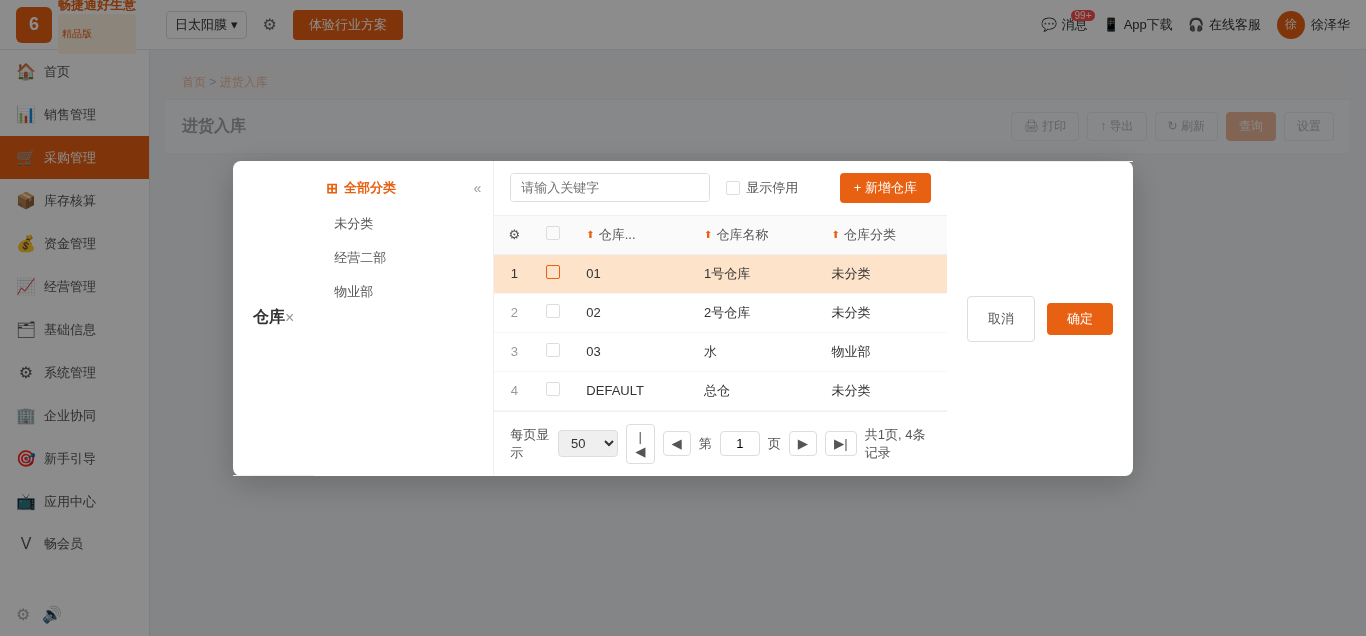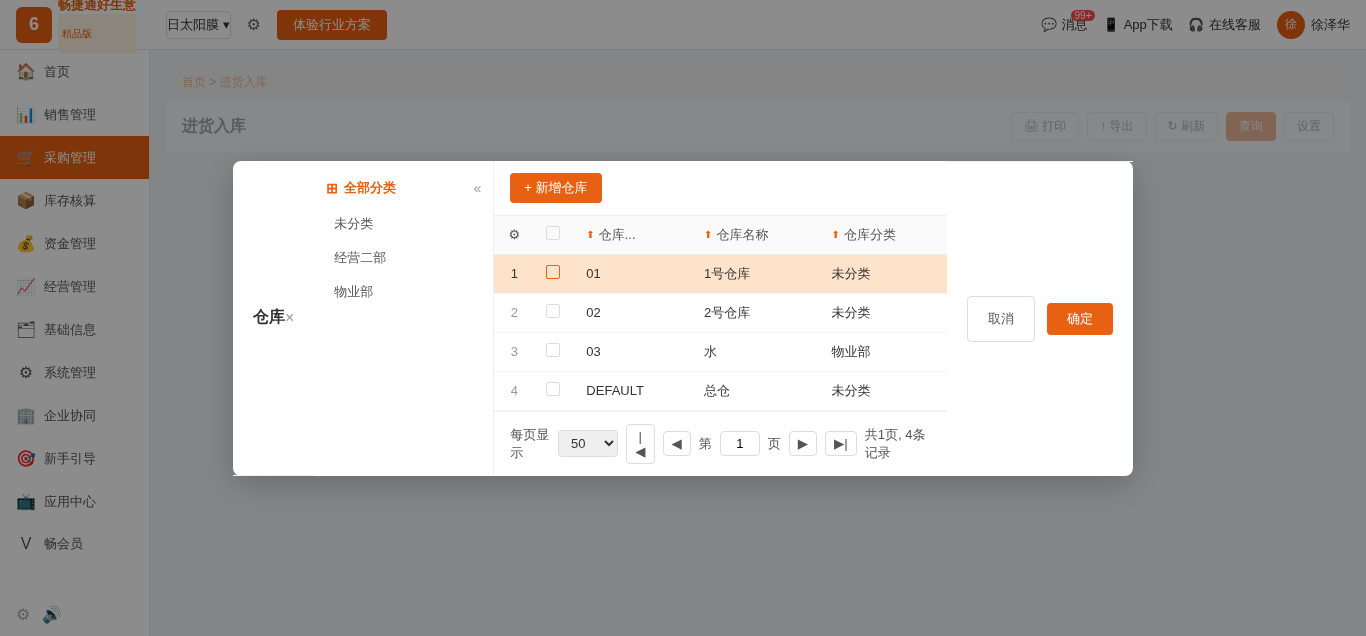--- a/index.html
+++ b/index.html
@@ -26,21 +26,21 @@
       background: #e86011;
       border-radius: 6px;
       display: flex; align-items: center; justify-content: center;
       color: white; font-weight: bold; font-size: 18px;
       margin-right: 6px;
     }
     .logo-badge { font-size: 10px; color: #e86011; background: #fff3e0; padding: 13px 4px; border-radius: 3px; }
     .header-nav { display: flex; align-items: center; flex: 1; gap: 8px; }
     .header-select {
       display: flex; align-items: center; gap: 4px;
-      padding: 4px 0; border: 1px solid #ddd; border-radius: 4px;
+      padding: 4px 8px; border: 1px solid #ddd; border-radius: 4px;
       cursor: pointer; color: #333; font-size: 13px;
     }
     .header-btn-exp {
       background: #e86011; color: white; border: none; padding: 6px 16px;
       border-radius: 4px; cursor: pointer; font-size: 13px;
     }
     .header-gear { color: #666; font-size: 16px; cursor: pointer; padding: 4px 8px; }
     .header-right { display: flex; align-items: center; gap: 16px; margin-left: auto; }
     .header-msg { display: flex; align-items: center; gap: 4px; color: #333; font-size: 13px; position: relative; cursor: pointer; }
     .badge { background: #ff4d4f; color: white; font-size: 10px; padding: 0 4px; border-radius: 8px; position: absolute; top: -6px; right: -8px; }
@@ -331,20 +331,30 @@
           <span>经营二部</span>
         </div>
         <div class="tree-item">
           <span>物业部</span>
         </div>
       </div>
 
       <div class="content-panel">
 
         <div class="content-toolbar">
+          <div style="display:flex;align-items:center;gap:16px;">
+            <div class="search-box">
+              <input class="search-input" type="text" placeholder="请输入关键字" style="">
+              <button class="search-btn">🔍</button>
+            </div>
+            <label class="show-disabled">
+              <span class="checkbox-empty"></span>
+              <span>显示停用</span>
+            </label>
+          </div>
           <button class="btn-add-warehouse">+ 新增仓库</button>
         </div>
 
         <div class="table-wrap">
           <table>
             <thead>
               <tr>
                 <th class="th-center" style="width:40px;">
                   <span>⚙</span>
                 </th>

